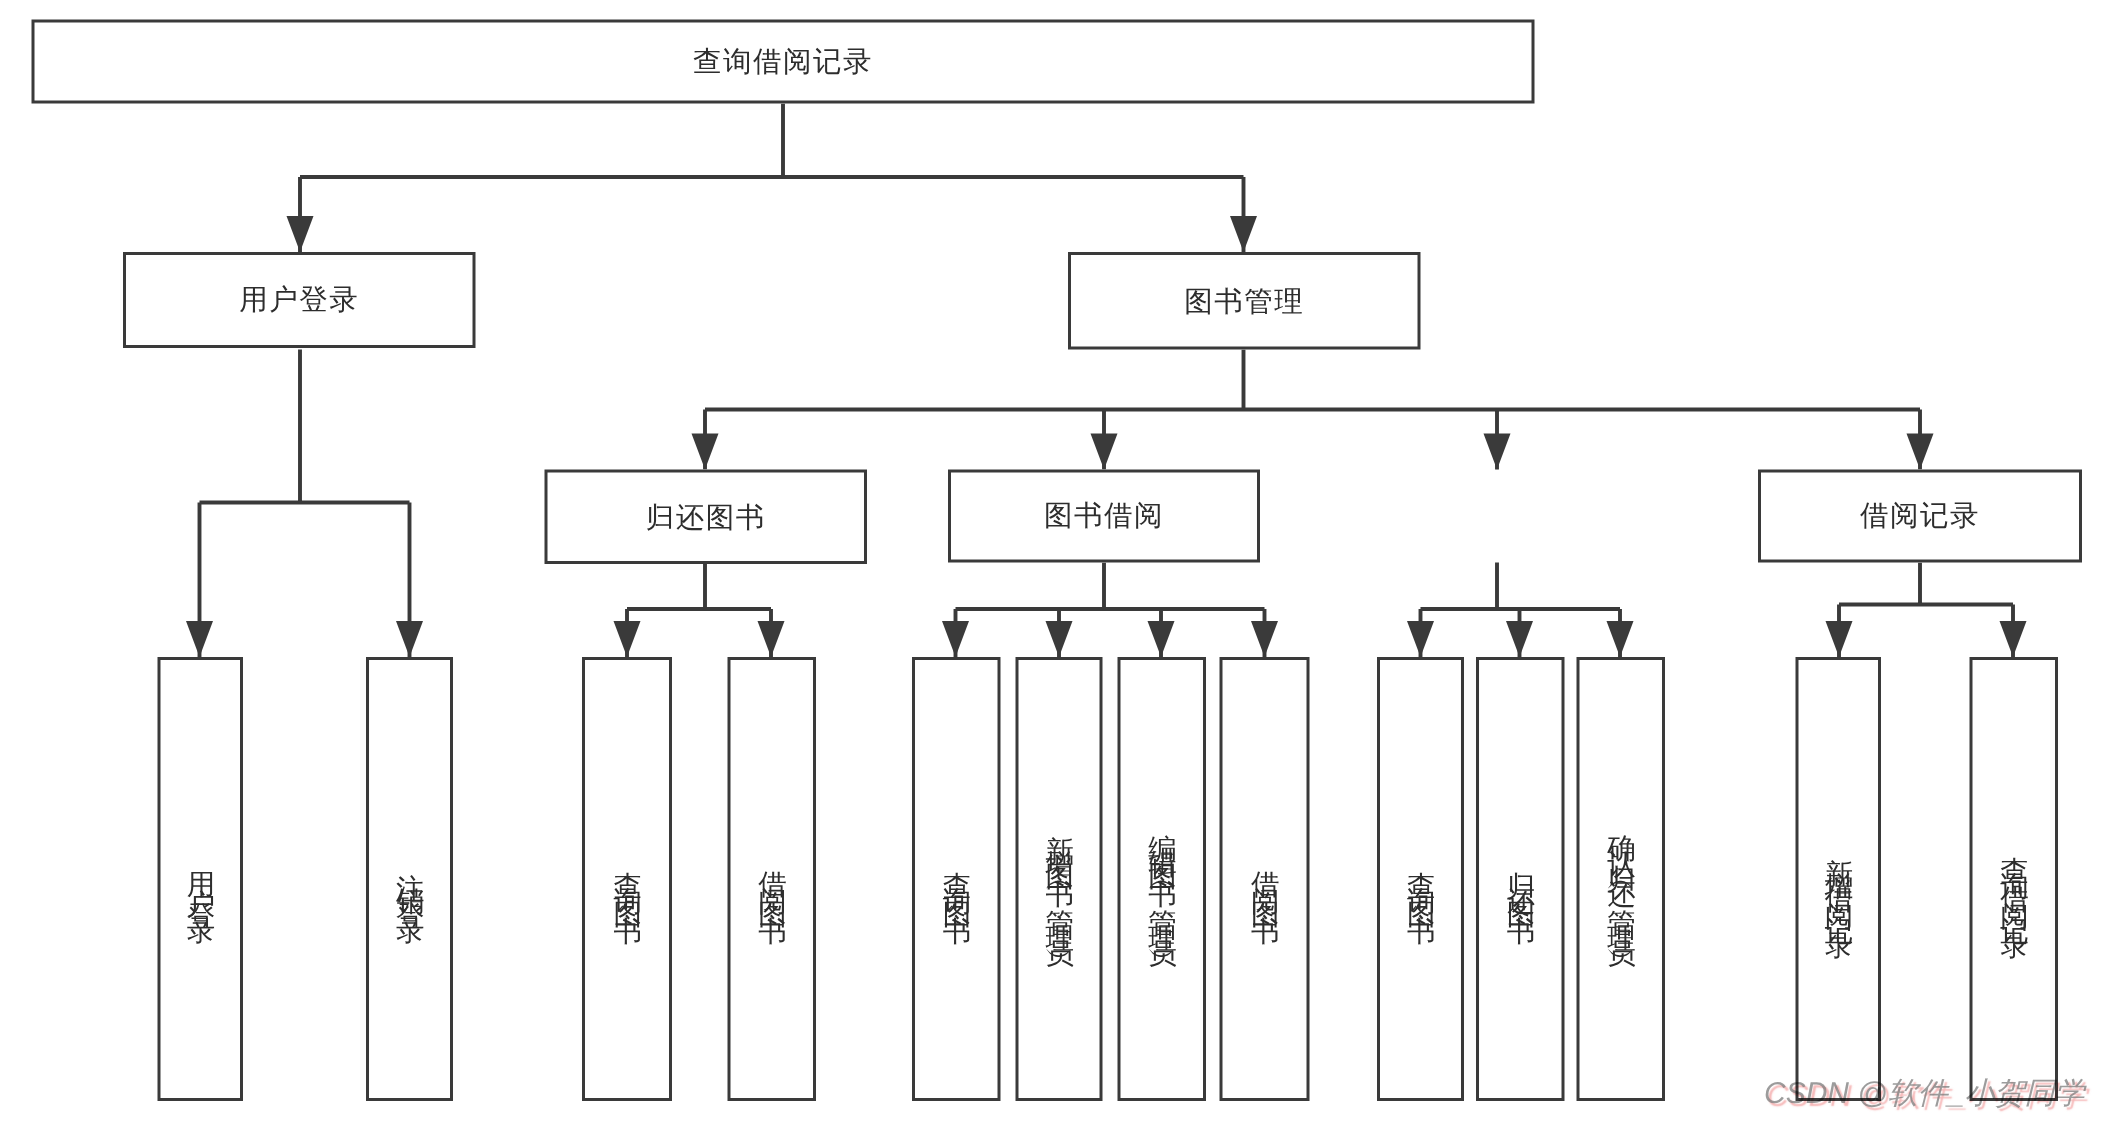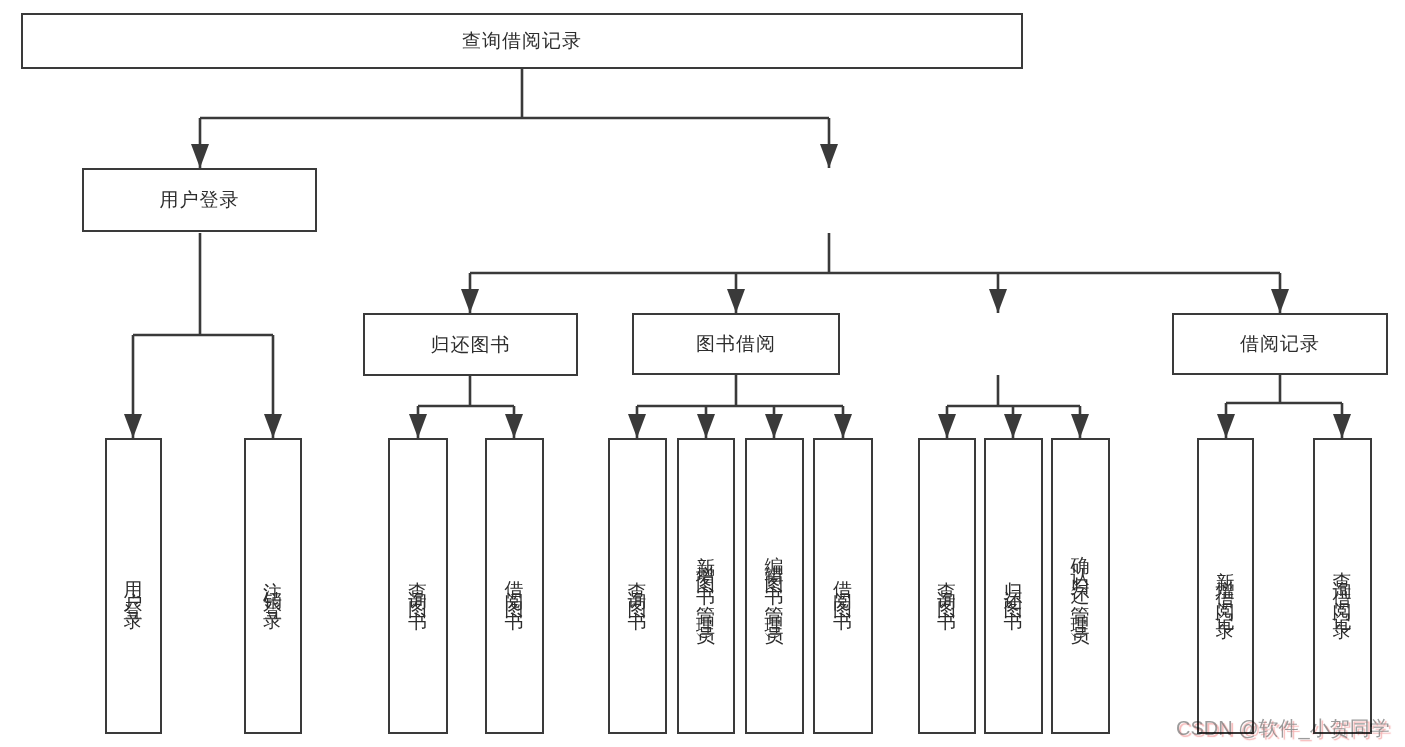--- a/index.html
+++ b/index.html
@@ -53,20 +53,21 @@
   #v-br-query   {left:1313px;width:59px;}
   .watermark{
     position:absolute;
     left:1176px;top:715px;
     z-index:2;
     font-size:20px;
     color:rgba(128,128,128,0.78);
     text-shadow:2px 2px 1px rgba(238,110,110,0.5);
     mix-blend-mode:multiply;
     white-space:nowrap;
+    font-style:italic;
   }
 </style>
 </head>
 <body>
 
 <div class="canvas">
 
   <svg class="connectors" width="1405" height="747" viewBox="0 0 1405 747">
     <g stroke="#3a3a3a" stroke-width="2.6" fill="none">
       <path d="M522 69 V118 M200 118 H829 M200 118 V168 M829 118 V168"></path>
@@ -99,20 +100,23 @@
       <polygon points="1333,414 1351,414 1342,438"></polygon>
     </g>
   </svg>
 
   <div class="node hbox" id="n-root">
     <span>查询借阅记录</span>
   </div>
 
   <div class="node hbox" id="n-user-login">
     <span>用户登录</span>
+  </div>
+  <div class="node hbox" id="n-book-mgmt">
+    <span>图书管理</span>
   </div>
 
   <div class="node hbox" id="n-new-books">
     <span>归还图书</span>
   </div>
   <div class="node hbox" id="n-book-borrow">
     <span>图书借阅</span>
   </div>
   <div class="node hbox" id="n-borrow-records">
     <span>借阅记录</span>

